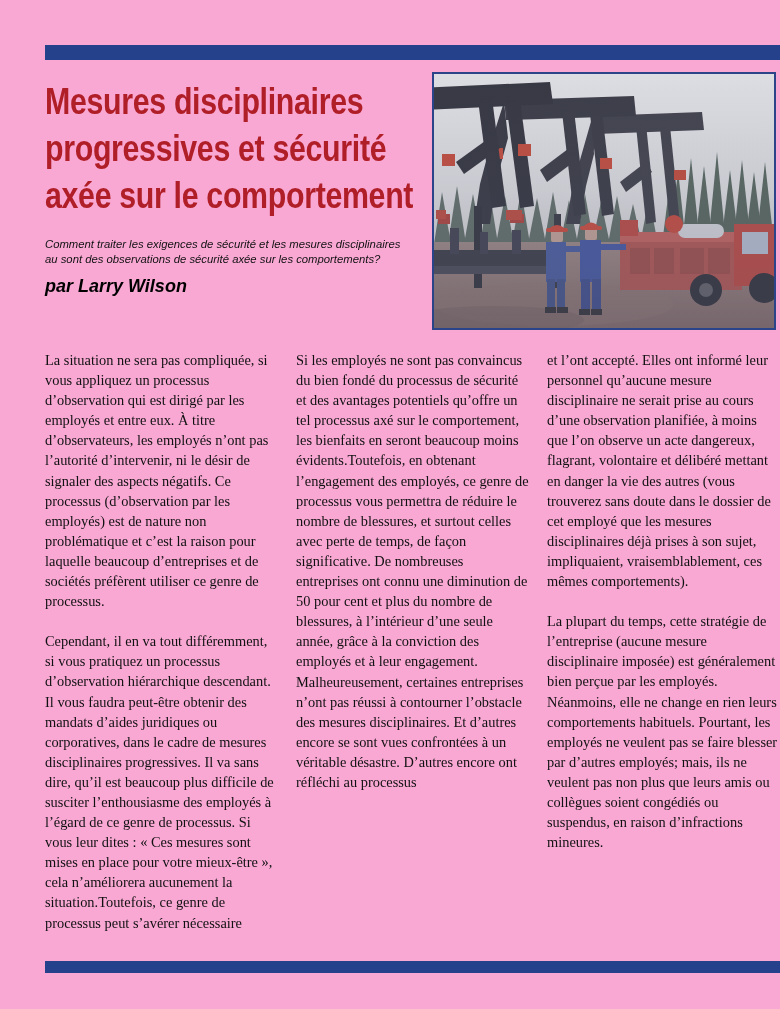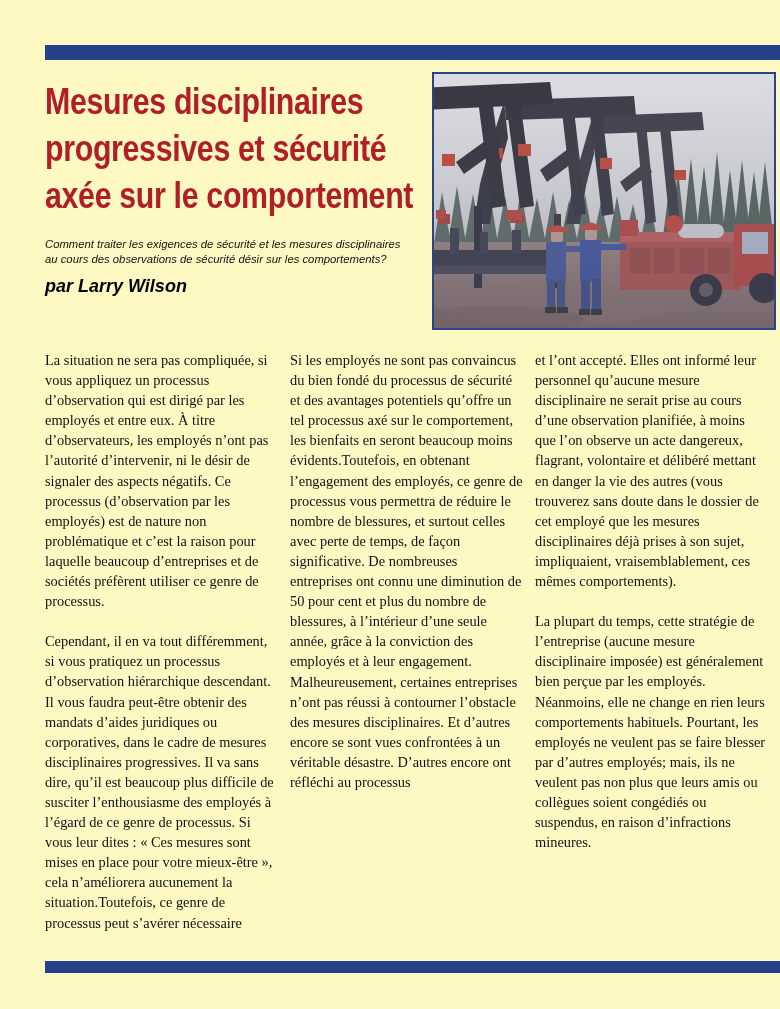--- a/index.html
+++ b/index.html
@@ -13,21 +13,21 @@
     background: #ffffff;
     font-family: "Liberation Serif", serif;
     overflow: hidden;
     position: relative;
   }
 
   .page {
     position: relative;
     width: 780px;
     height: 1009px;
-    background: #fef9c3;
+    background: #f9a8d4;
   }
 
   
   .rule-top {
     position: absolute;
     left: 45px;
     top: 45px;
     width: 735px;
     height: 15px;
     background: #25418C;
@@ -97,21 +97,21 @@
   }
   .photo-frame svg { display: block; width: 100%; height: 100%; }
 
   
   .columns {
     position: absolute;
     left: 45px;
     top: 350px;
     width: 735px;
     display: flex;
-    gap: 12px;
+    gap: 18px;
   }
   .col {
     width: 233px;
     font-family: "Liberation Serif", serif;
     font-size: 14.4px;
     line-height: 20.1px;
     color: #111111;
   }
   .col p {
     margin: 0 0 20px 0;
@@ -126,21 +126,21 @@
 <div class="page">
 
   <div class="rule-top"></div>
 
   <div class="masthead">
     <h1 class="headline">
       <span class="headline-line">Mesures disciplinaires</span>
       <span class="headline-line">progressives et sécurité</span>
       <span class="headline-line">axée sur le comportement</span>
     </h1>
-    <p class="deck">Comment traiter les exigences de sécurité et les mesures disciplinaires au cours des observations de sécurité désir sur les comportements?</p>
+    <p class="deck">Comment traiter les exigences de sécurité et les mesures disciplinaires au sont des observations de sécurité axée sur les comportements?</p>
     <p class="byline">par Larry Wilson</p>
   </div>
 
   <div class="photo-frame">
     <svg viewBox="0 0 340 254" preserveAspectRatio="none">
       <defs>
         <linearGradient id="sky" x1="0" y1="0" x2="0" y2="1">
           <stop offset="0%" stop-color="#f2f2f0"></stop>
           <stop offset="70%" stop-color="#e8e7e4"></stop>
           <stop offset="100%" stop-color="#dcdad6"></stop>

